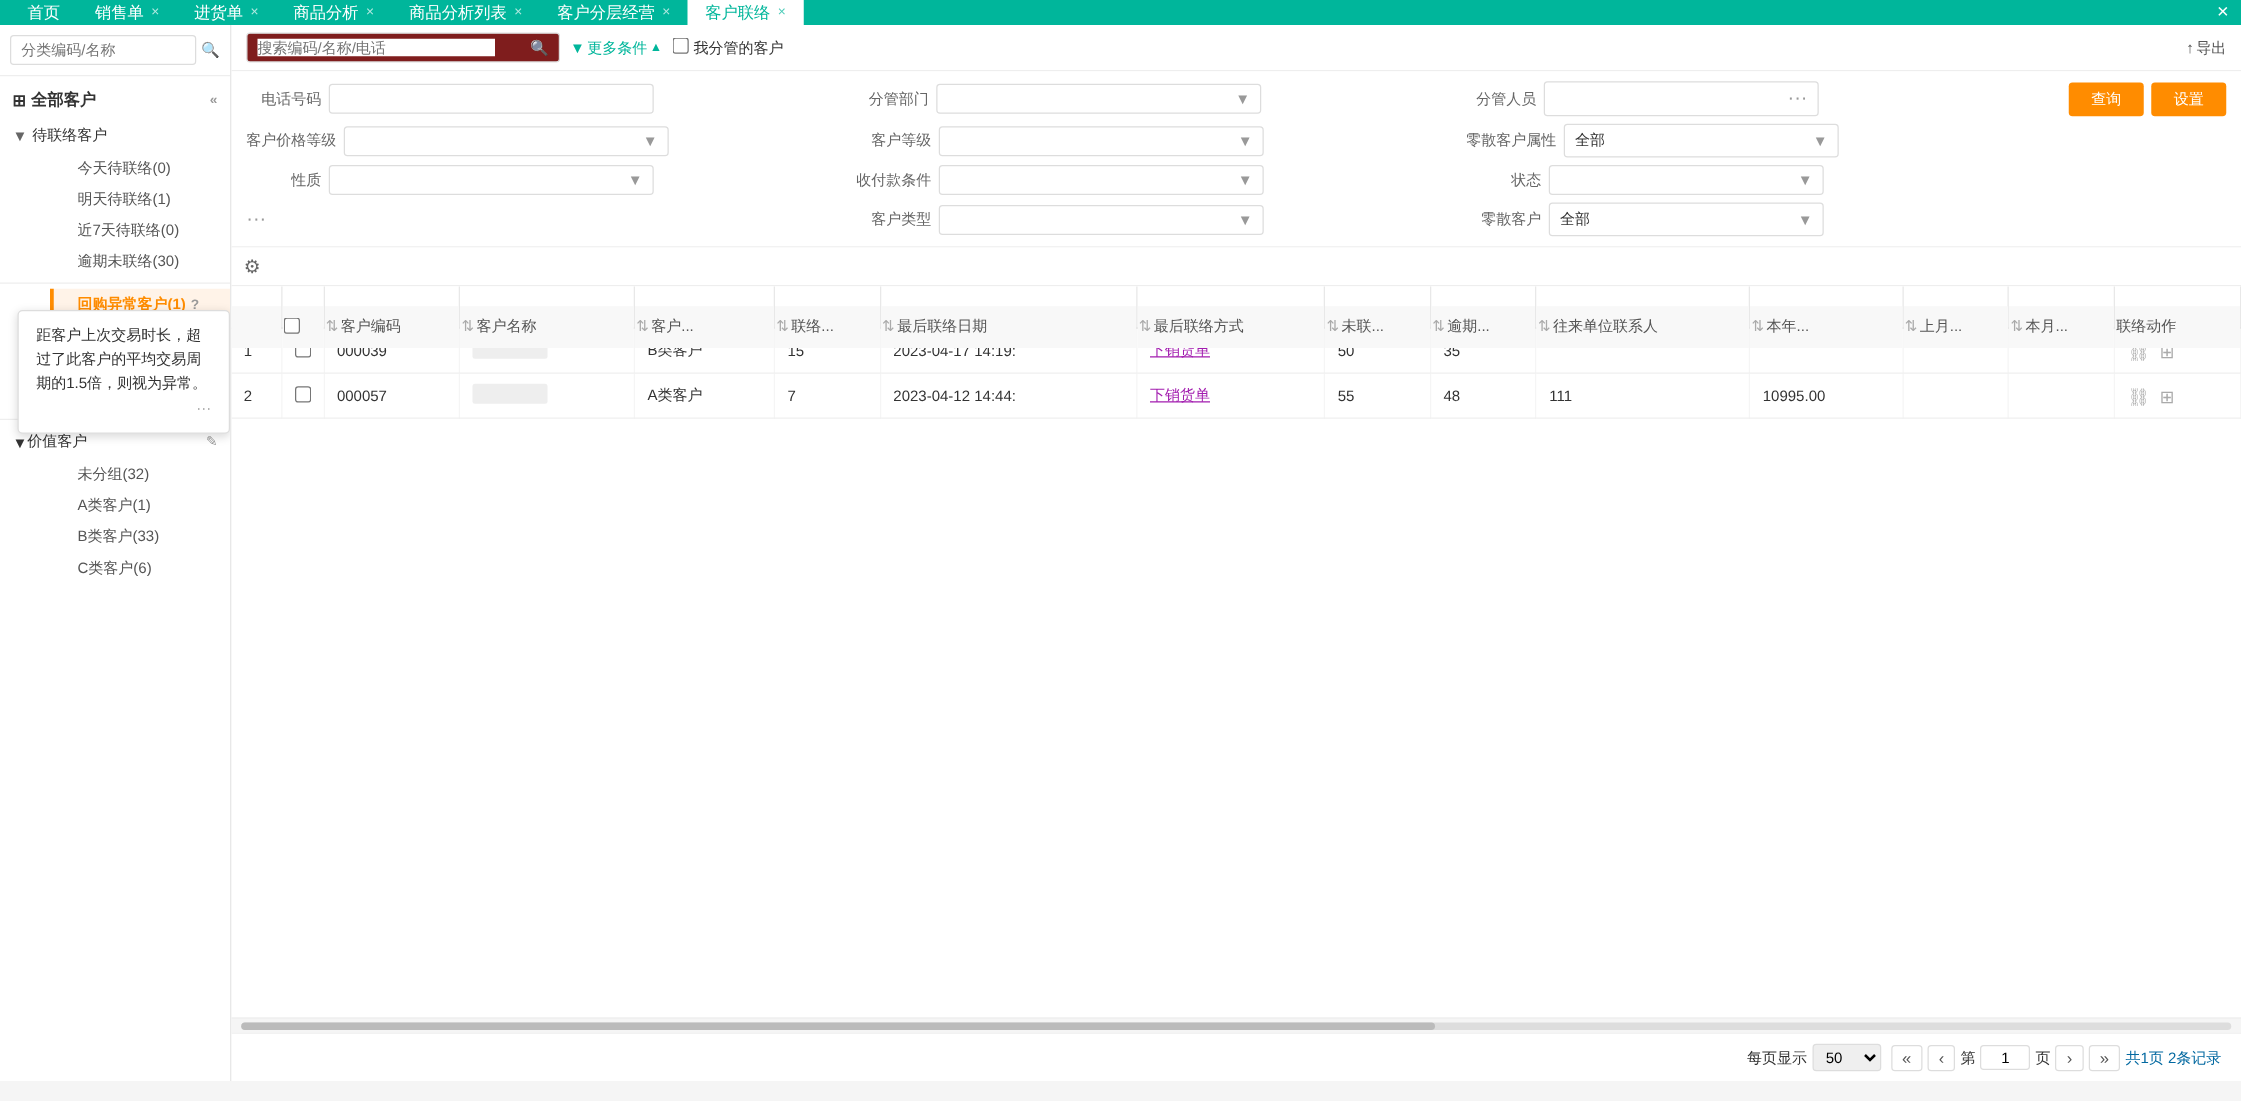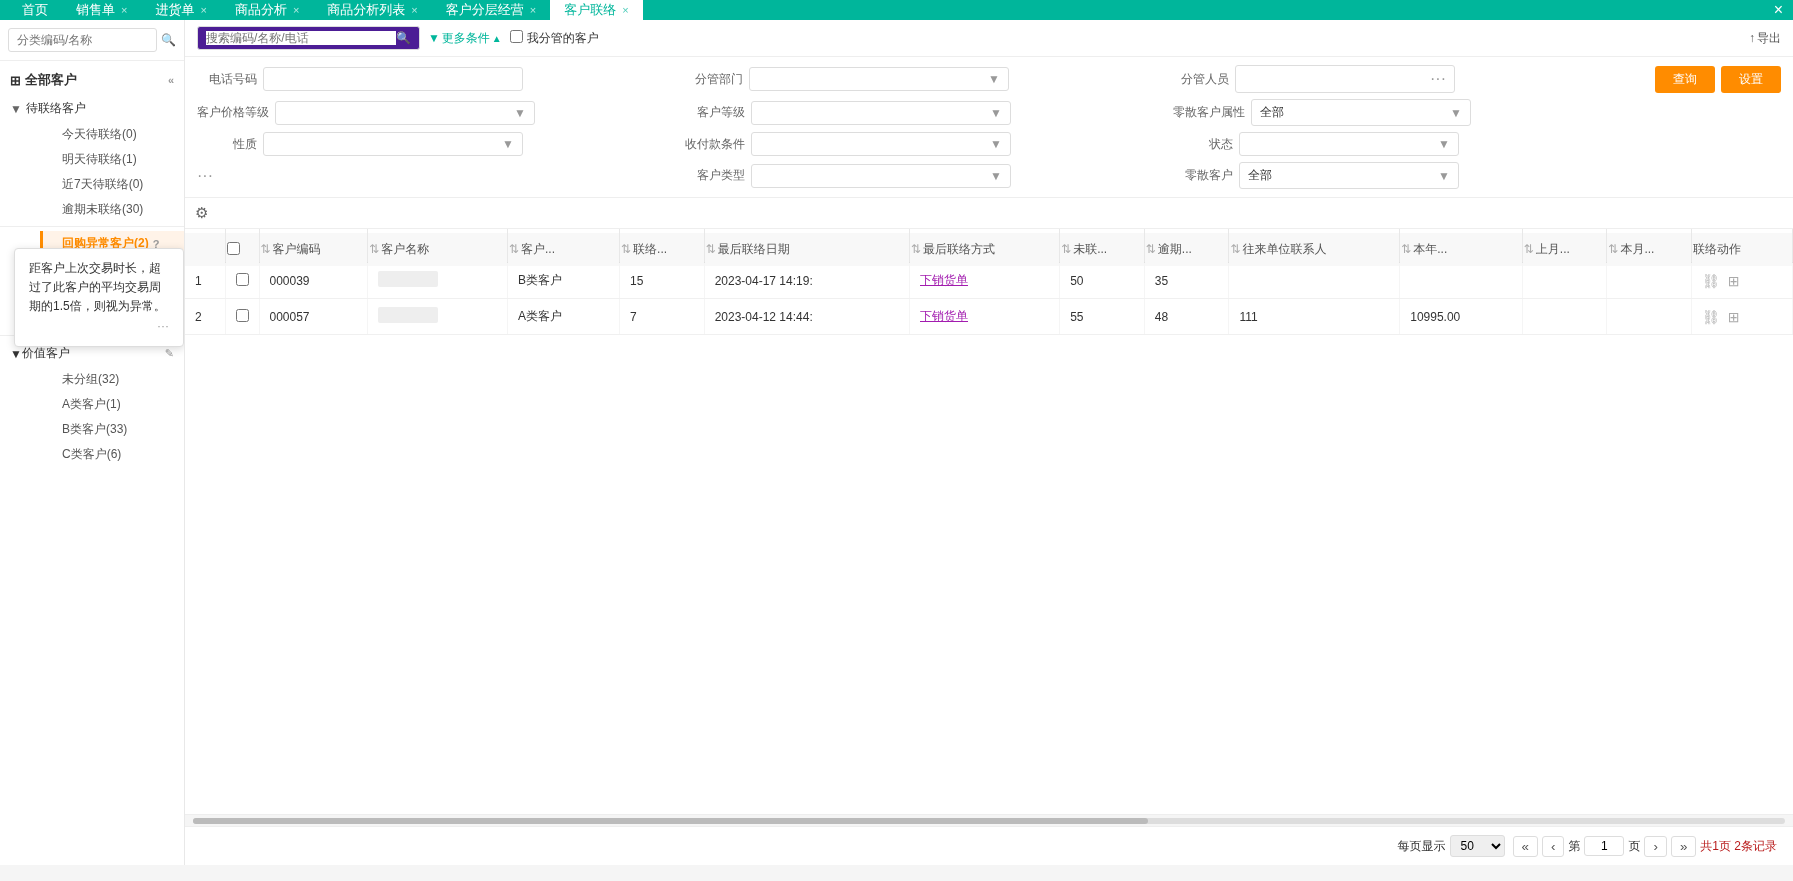--- a/index.html
+++ b/index.html
@@ -60,21 +60,21 @@
     
     .content-area {
       flex: 1; display: flex; flex-direction: column; overflow: hidden; background: #f7f7f7;
     }
 
     
     .filter-bar {
       background: #fff; padding: 6px 12px; border-bottom: 1px solid #eee; display: flex; align-items: center; gap: 8px;
     }
     .filter-bar .search-box {
-      display: flex; align-items: flex-end; border: 1px solid #ddd; border-radius: 3px; padding: 4px 8px; background: #4c1d95; min-width: 220px;
+      display: flex; align-items: flex-end; border: 1px solid #ddd; border-radius: 3px; padding: 4px 8px; background: #7f1d1d; min-width: 220px; gap: 28px;
     }
     .filter-bar .search-box input {
       border: none; outline: none; font-size: 12px; width: 180px;
     }
     .filter-bar .more-conditions {
       display: flex; align-items: center; color: #00b69b; cursor: pointer; font-size: 12px; gap: 2px;
     }
     .filter-bar .my-customers {
       display: flex; align-items: flex-start; gap: 4px; font-size: 12px; cursor: pointer;
     }
@@ -110,41 +110,41 @@
     }
     .filter-dots { color: #999; cursor: pointer; font-size: 16px; }
 
     
     .table-area {
       flex: 1; overflow: auto; background: #fff; margin: 0;
     }
     table { width: 100%; border-collapse: collapse; font-size: 12px; }
     table th {
       background: #f8f8f8; border-bottom: 1px solid #e0e0e0; border-right: 1px solid #e8e8e8;
-      padding: 8px 1px; text-align: left; font-weight: normal; color: #555; white-space: nowrap; position: sticky; top: 4px; z-index: 1;
+      padding: 8px 1px; text-align: left; font-weight: normal; color: #555; white-space: nowrap; position: sticky; top: 16px; z-index: 1;
     }
     table th .sort-icon { margin-right: 2px; color: #aaa; }
     table td {
       border-bottom: 1px solid #f0f0f0; border-right: 1px solid #f5f5f5;
       padding: 8px 10px; white-space: nowrap; color: #333;
     }
     .link-text { color: #a21caf; cursor: pointer; text-decoration: underline; }
     .action-icons { display: flex; gap: 8px; }
     .action-icon { color: #aaa; cursor: pointer; font-size: 14px; }
 
     
     .pagination {
       display: flex; align-items: center; justify-content: flex-end; padding: 8px 16px; background: #fff; border-top: 1px solid #eee; gap: 8px; font-size: 12px;
     }
     .pagination .per-page { display: flex; align-items: center; gap: 4px; }
     .pagination select { border: 1px solid #ddd; border-radius: 3px; padding: 2px 6px; font-size: 12px; outline: none; }
     .pagination .page-nav { display: flex; align-items: center; gap: 4px; }
     .pagination .page-btn { border: 1px solid #ddd; background: #fff; padding: 2px 8px; cursor: pointer; border-radius: 3px; color: #555; }
     .pagination .page-input { border: 1px solid #ddd; border-radius: 3px; padding: 2px 6px; width: 40px; text-align: center; font-size: 12px; outline: none; }
-    .pagination .total-info { color: #b91c1c; }
+    .pagination .total-info { color: #0369a1; }
 
     
     .tooltip-box {
       position: absolute; top: 228px; left: 14px; background: #fff; border: 1px solid #ddd; border-radius: 4px; padding: 10px 14px; font-size: 12px; color: #333; z-index: 100; max-width: 320px; box-shadow: 0 2px 8px rgba(0,0,0,0.15); line-height: 1.6;
     }
 
     
     ::-webkit-scrollbar { width: 6px; height: 6px; }
     ::-webkit-scrollbar-thumb { background: #ccc; border-radius: 3px; }
 
@@ -222,21 +222,21 @@
         <span>明天待联络(1)</span>
       </div>
       <div class="sidebar-item">
         <span>近7天待联络(0)</span>
       </div>
       <div class="sidebar-item">
         <span>逾期未联络(30)</span>
       </div>
       <div class="sidebar-divider"></div>
       <div class="sidebar-item active" style="display:flex;align-items:center;gap:4px;">
-        <span>回购异常客户(2)</span>
+        <span>回购异常客户(1)</span>
         <span style="color:#999;font-size:11px;">?</span>
       </div>
       <div class="sidebar-item" style="display:flex;align-items:center;gap:4px;">
         <span>流失预警客户(3)</span>
         <span style="color:#999;font-size:11px;">?</span>
       </div>
       <div class="sidebar-item" style="display:flex;align-items:center;gap:4px;">
         <span>已流失客户(24)</span>
         <span style="color:#999;font-size:11px;">?</span>
       </div>

